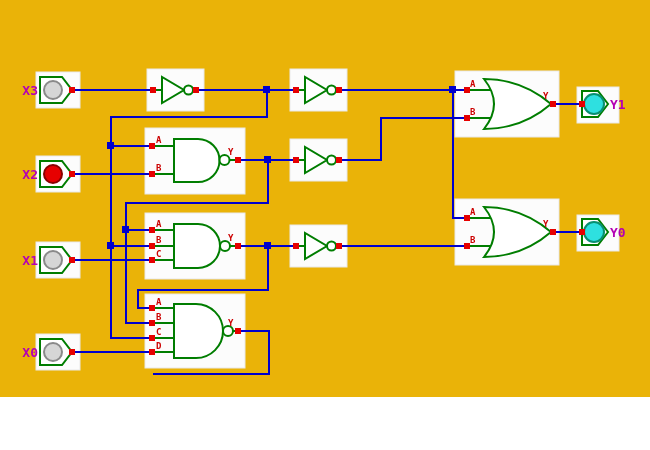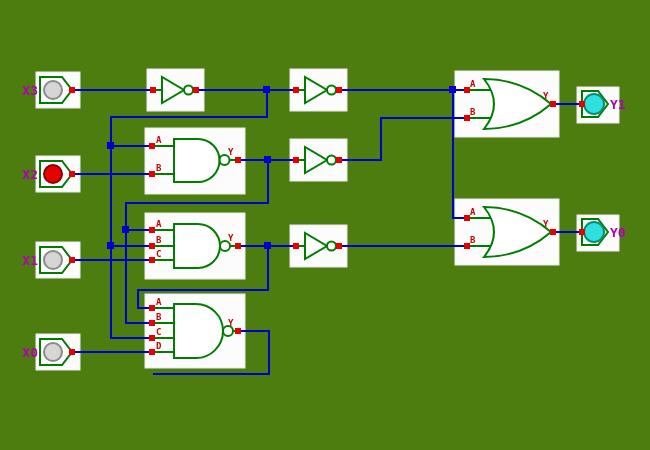--- a/index.html
+++ b/index.html
@@ -1,16 +1,16 @@
 <!DOCTYPE html>
 <html><head>
 <meta charset="utf-8">
 <style>
   html,body{margin:0;padding:0;background:#fff;}
-  #canvas{position:relative;width:650px;height:450px;background:#4d7c0f;overflow:hidden;
+  #canvas{position:relative;width:650px;height:397px;background:#eab308;overflow:hidden;
           font-family:"DejaVu Sans Mono",monospace;}
   .cbox{fill:#fcfcfc;stroke:#e9e9e9;stroke-width:1;}
   .g{stroke:#007d00;stroke-width:2;fill:#ffffff;}
   .lead{stroke:#007d00;stroke-width:2;}
   .wire{stroke:#0000cc;stroke-width:2;fill:none;shape-rendering:crispEdges;}
   .psq{fill:#e60000;}
   .jn{fill:#0000cc;}
   .pl{fill:#cc0000;font:bold 9px "DejaVu Sans Mono",monospace;}
   .port{fill:#b400b4;font:bold 13px "DejaVu Sans Mono",monospace;}
 </style>

